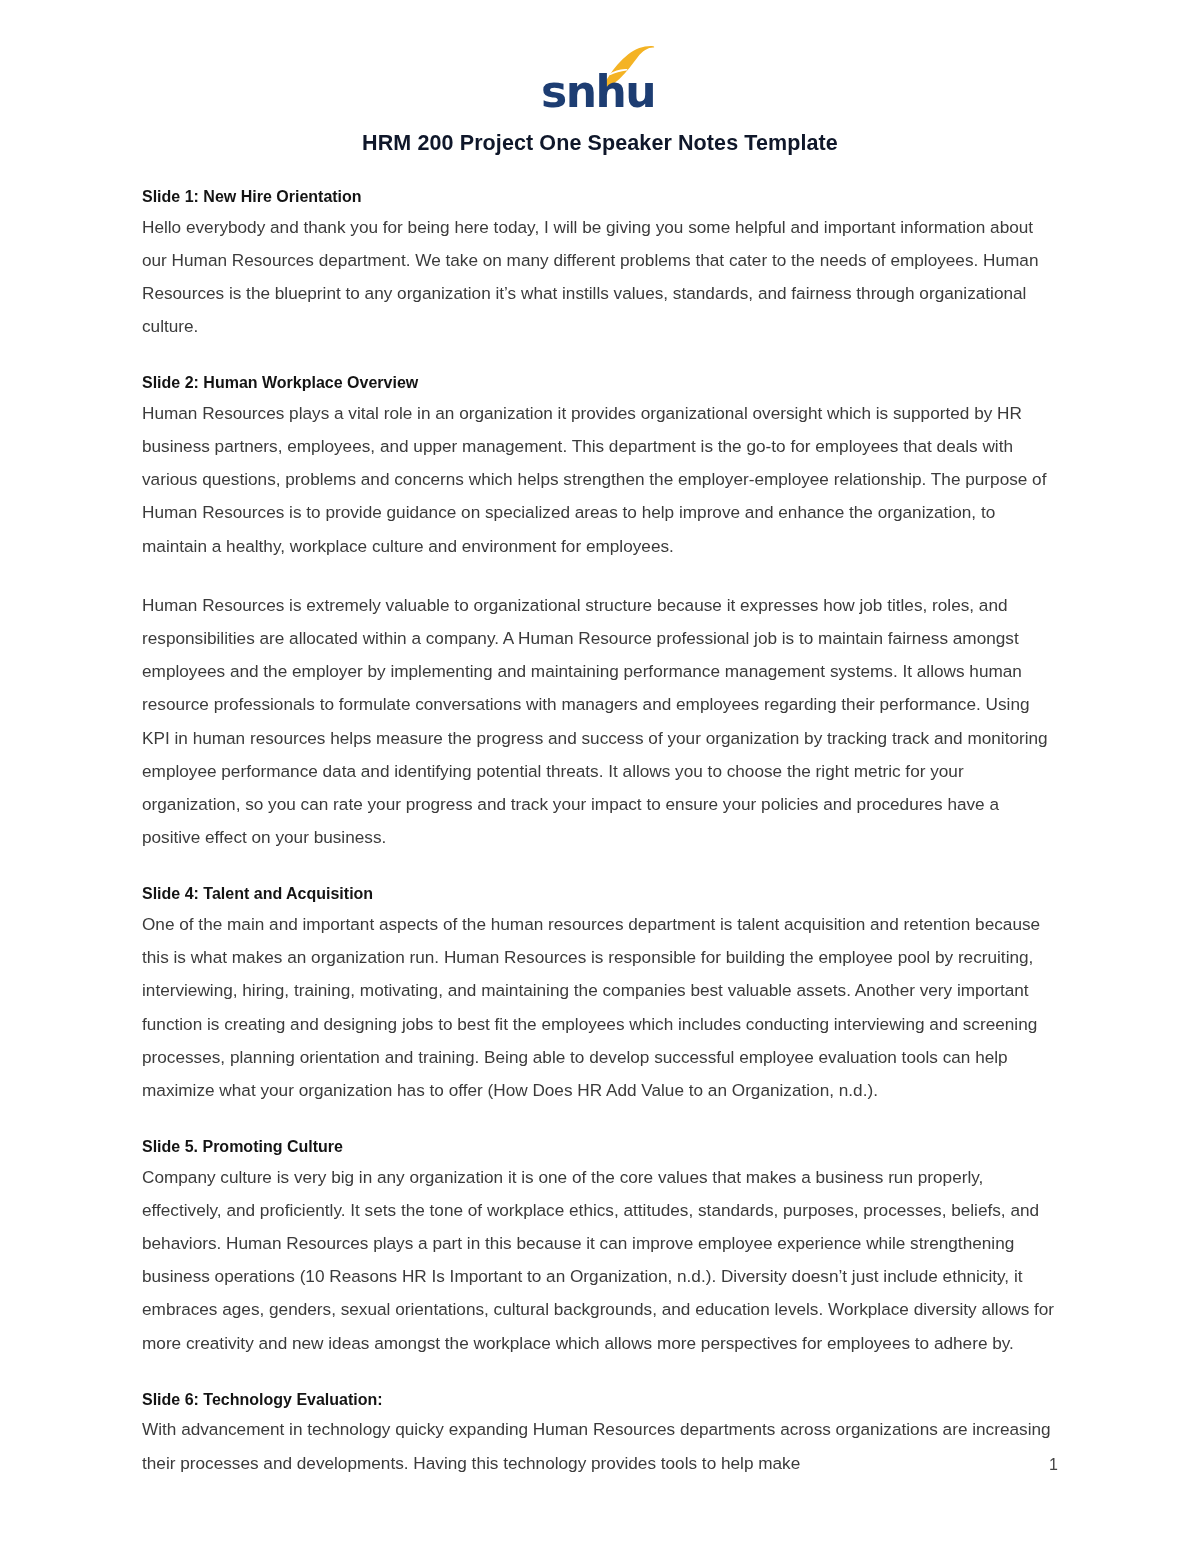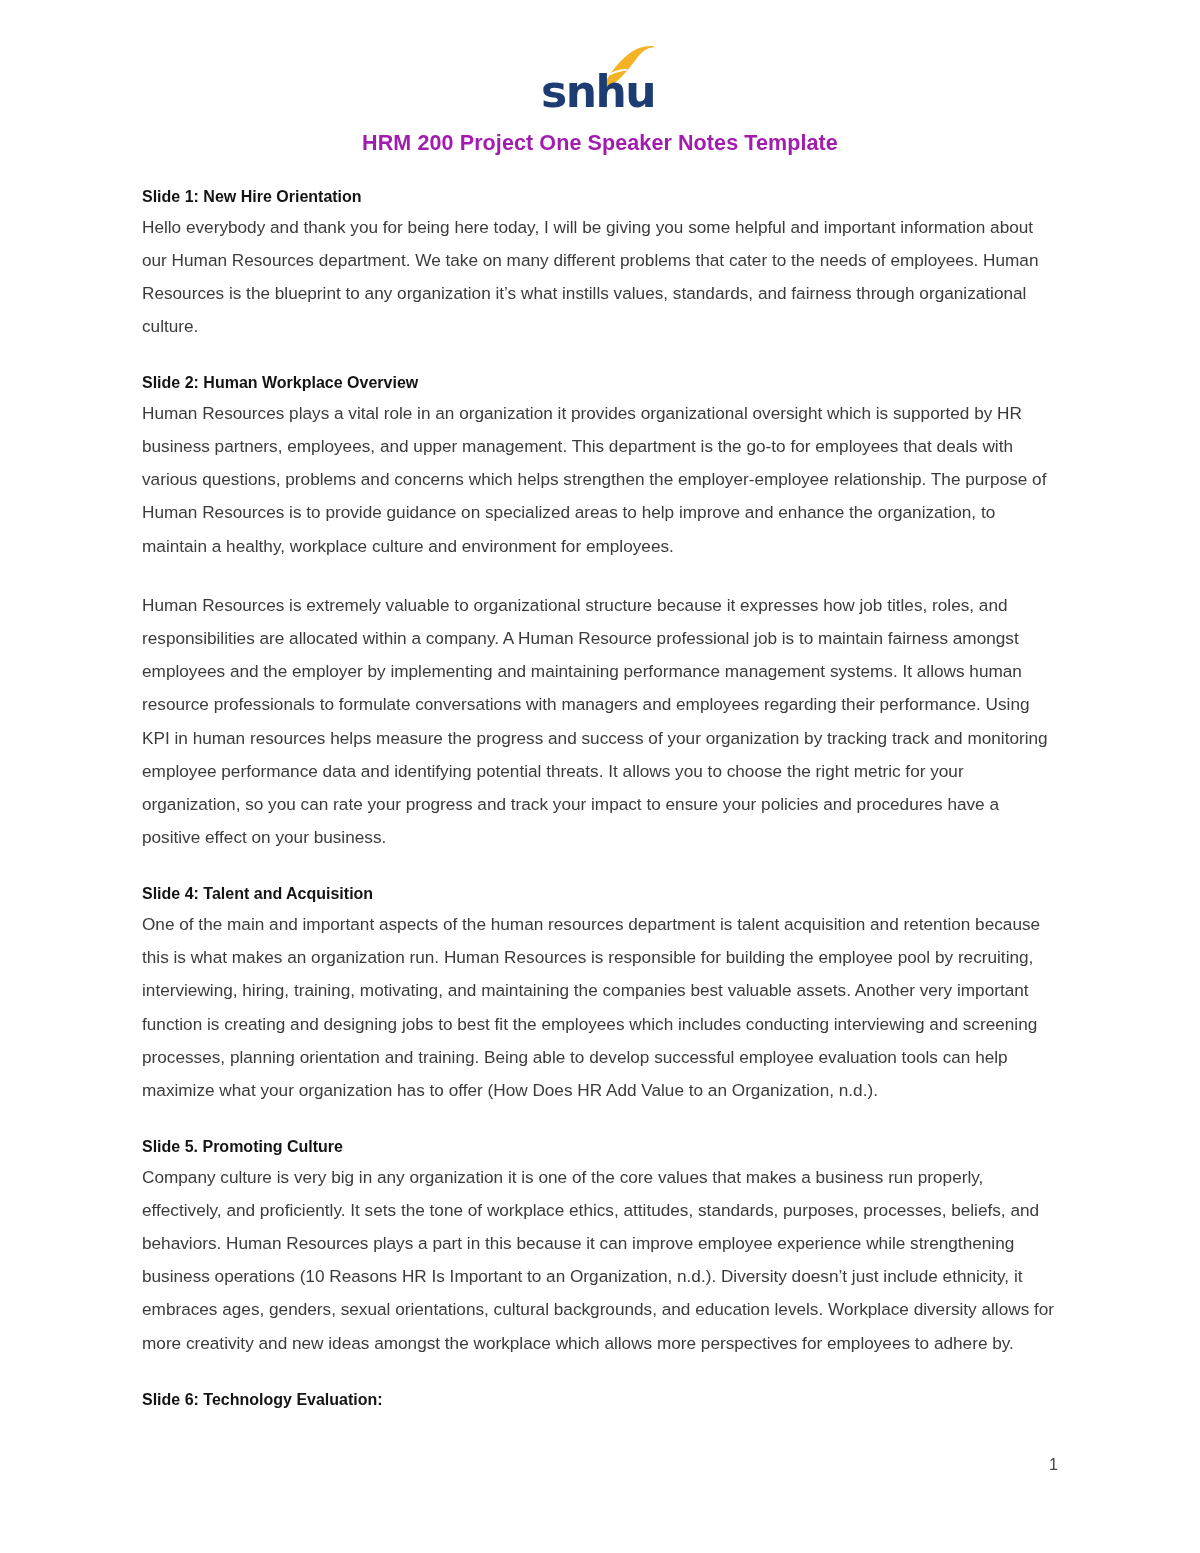--- a/index.html
+++ b/index.html
@@ -59,21 +59,21 @@
     text-align: left;
   }
 
   
   .doc-title {
     text-align: center;
     font-family: "Liberation Sans", sans-serif;
     font-weight: bold;
     font-size: 21.5px;
     line-height: 28px;
-    color: #a21caf;
+    color: #0f172a;
     margin: 8px 0 0 0;
     letter-spacing: 0.1px;
   }
 
   
   .body-area {
     margin-top: 26px;
   }
   .section {
     margin: 0 0 26px 0;
@@ -151,19 +151,20 @@
         <p class="section-body">One of the main and important aspects of the human resources department is talent acquisition and retention because this is what makes an organization run. Human Resources is responsible for building the employee pool by recruiting, interviewing, hiring, training, motivating, and maintaining the companies best valuable assets. Another very important function is creating and designing jobs to best fit the employees which includes conducting interviewing and screening processes, planning orientation and training. Being able to develop successful employee evaluation tools can help maximize what your organization has to offer (How Does HR Add Value to an Organization, n.d.).</p>
       </div>
 
       <div class="section">
         <p class="section-heading">Slide 5. Promoting Culture</p>
         <p class="section-body">Company culture is very big in any organization it is one of the core values that makes a business run properly, effectively, and proficiently. It sets the tone of workplace ethics, attitudes, standards, purposes, processes, beliefs, and behaviors. Human Resources plays a part in this because it can improve employee experience while strengthening business operations (10 Reasons HR Is Important to an Organization, n.d.). Diversity doesn’t just include ethnicity, it embraces ages, genders, sexual orientations, cultural backgrounds, and education levels. Workplace diversity allows for more creativity and new ideas amongst the workplace which allows more perspectives for employees to adhere by.</p>
       </div>
 
       <div class="section">
         <p class="section-heading">Slide 6: Technology Evaluation:</p>
+        <p class="section-body">With advancement in technology quicky expanding Human Resources departments across organizations are increasing their processes and developments. Having this technology provides tools to help make</p>
       </div>
 
     </div>
   </div>
 
   <div class="page-footer">1</div>
 </div>
 
 </body></html>

